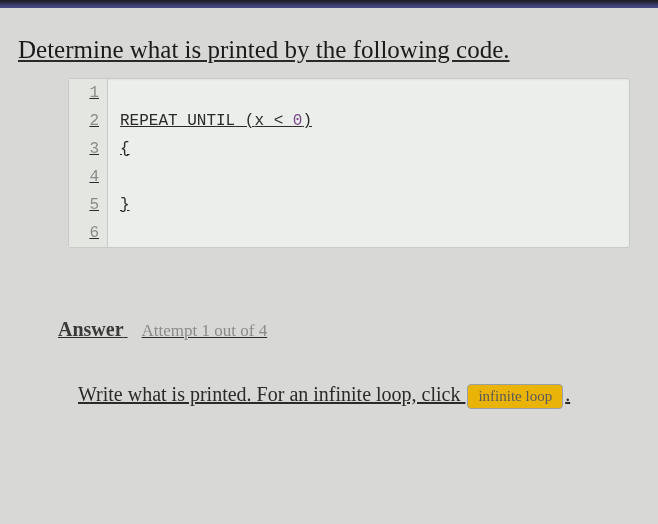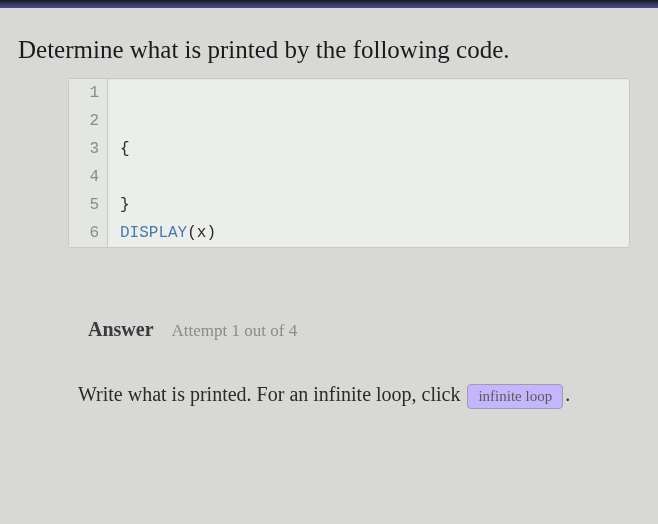--- a/index.html
+++ b/index.html
@@ -12,20 +12,21 @@
     height: 524px;
     overflow: hidden;
   }
   .top-bar {
     height: 8px;
     background: linear-gradient(to bottom, #1a1a1a 0%, #3a3a6a 60%, #4a4a8a 100%);
     position: relative;
   }
   .content {
     padding: 28px 18px 0 18px;
+    text-decoration: underline;
   }
   .prompt {
     font-size: 25px;
     color: #1a1a1a;
     margin-bottom: 14px;
     font-weight: 400;
   }
   .code-block {
     background: #eceeeb;
     border: 1px solid #c8cac7;
@@ -53,21 +54,21 @@
   .code-cell {
     padding: 6px 0 6px 12px;
     color: #2a2a2a;
     white-space: pre;
   }
   .kw { color: #2a2a2a; }
   .num { color: #7a4a8a; }
   .fn { color: #4a7aa8; }
   .var { color: #2a2a2a; }
   .answer-section {
-    margin: 70px 0 0 70px;
+    margin: 70px 0 0 40px;
   }
   .answer-label {
     font-weight: bold;
     color: #3a3a3a;
     font-size: 20px;
     font-family: Georgia, serif;
   }
   .attempt {
     color: #8a8c88;
     font-size: 17px;
@@ -80,56 +81,56 @@
     color: #2a2a2a;
     font-family: Georgia, serif;
   }
   .infloop-btn {
     display: inline-block;
     border: 1px solid #9aa0a8;
     border-radius: 4px;
     padding: 3px 10px;
     font-size: 15px;
     color: #5a5a5a;
-    background: #c4b5fd;
+    background: #eab308;
     font-family: Georgia, serif;
     vertical-align: middle;
     margin: 0 2px;
   }
 </style>
 </head>
 <body>
 
 <div class="top-bar"></div>
 
 <div class="content">
 
   <div class="prompt">Determine what is printed by the following code.</div>
 
   <div class="code-block">
     <div class="code-row">
       <div class="gutter">1</div>
     </div>
     <div class="code-row">
       <div class="gutter">2</div>
+      <div class="code-cell"><span class="kw">REPEAT UNTIL</span> (<span class="var">x</span> &lt; <span class="num">0</span>)</div>
     </div>
     <div class="code-row">
       <div class="gutter">3</div>
       <div class="code-cell">{</div>
     </div>
     <div class="code-row">
       <div class="gutter">4</div>
     </div>
     <div class="code-row">
       <div class="gutter">5</div>
       <div class="code-cell">}</div>
     </div>
     <div class="code-row">
       <div class="gutter">6</div>
-      <div class="code-cell"><span class="fn">DISPLAY</span>(<span class="var">x</span>)</div>
     </div>
   </div>
 
   <div class="answer-section">
     <span class="answer-label">Answer</span>
     <span class="attempt">Attempt 1 out of 4</span>
   </div>
 
   <div class="instruction">
     <span>Write what is printed. For an infinite loop, click </span>

